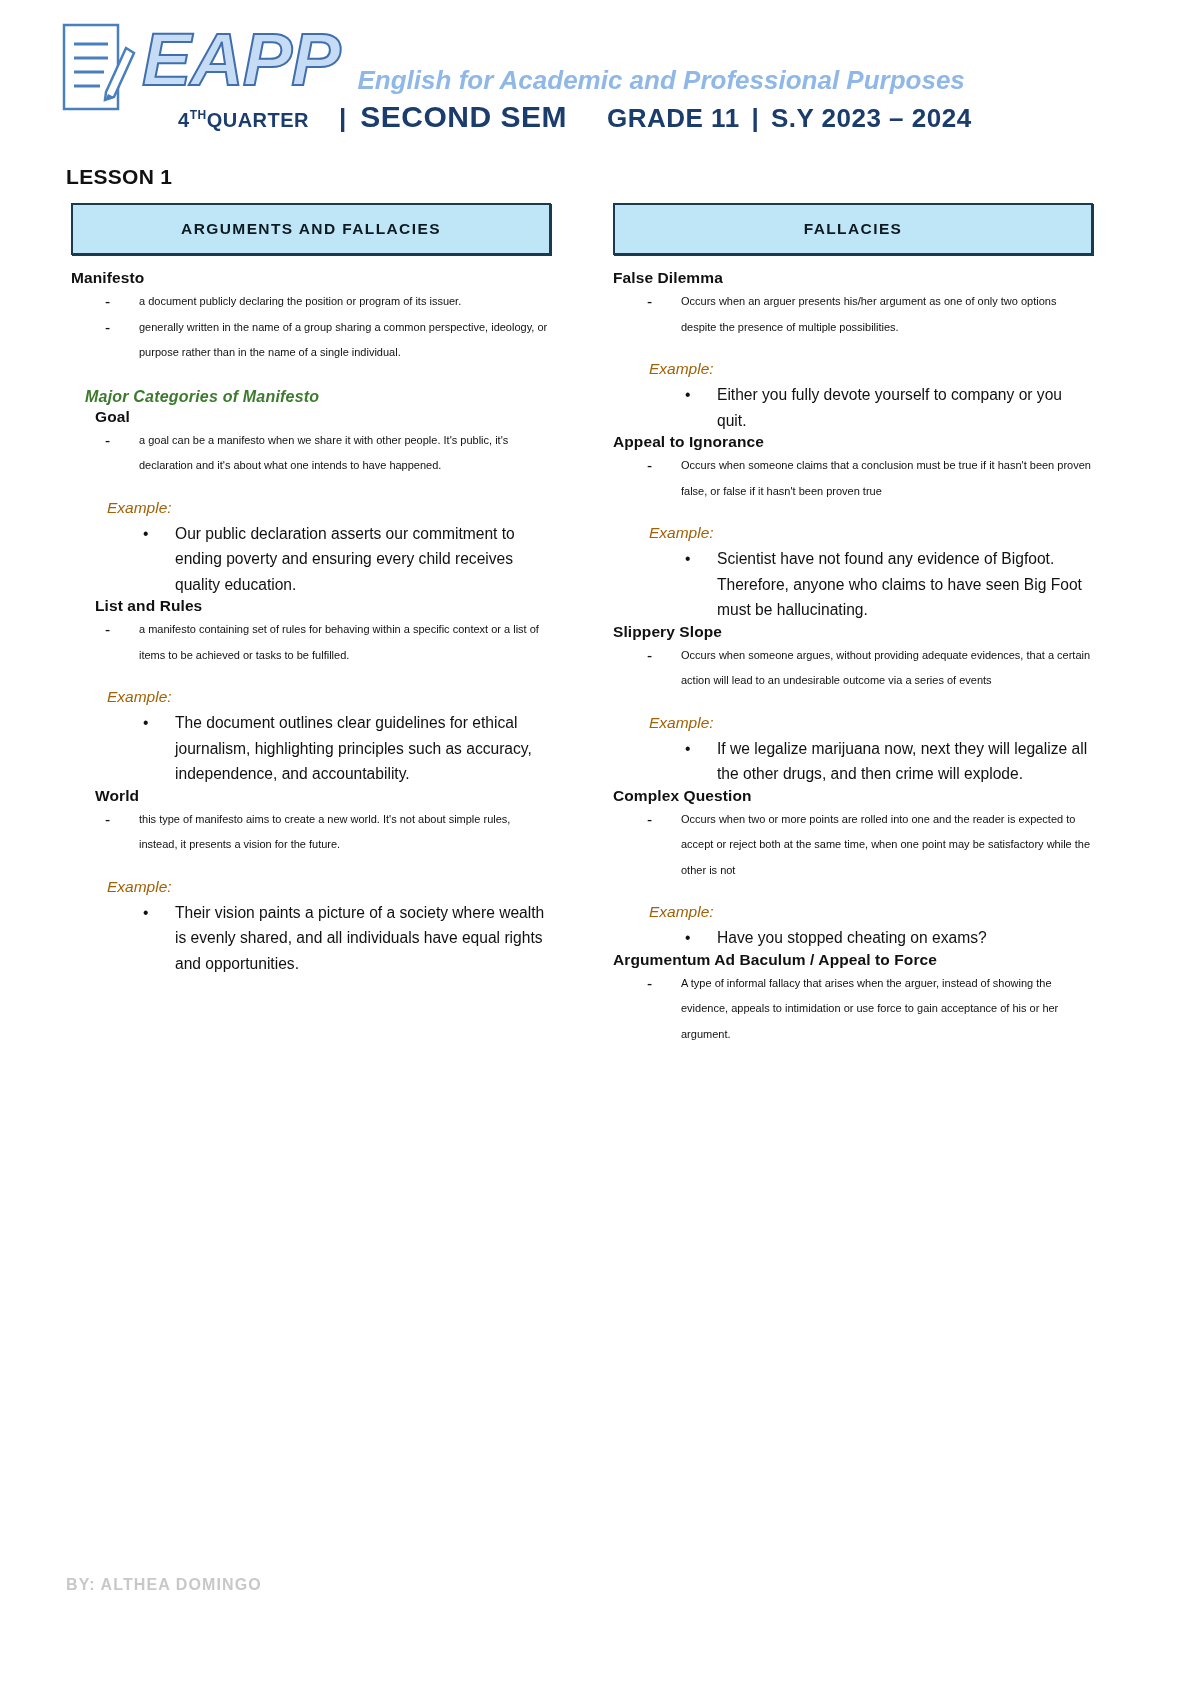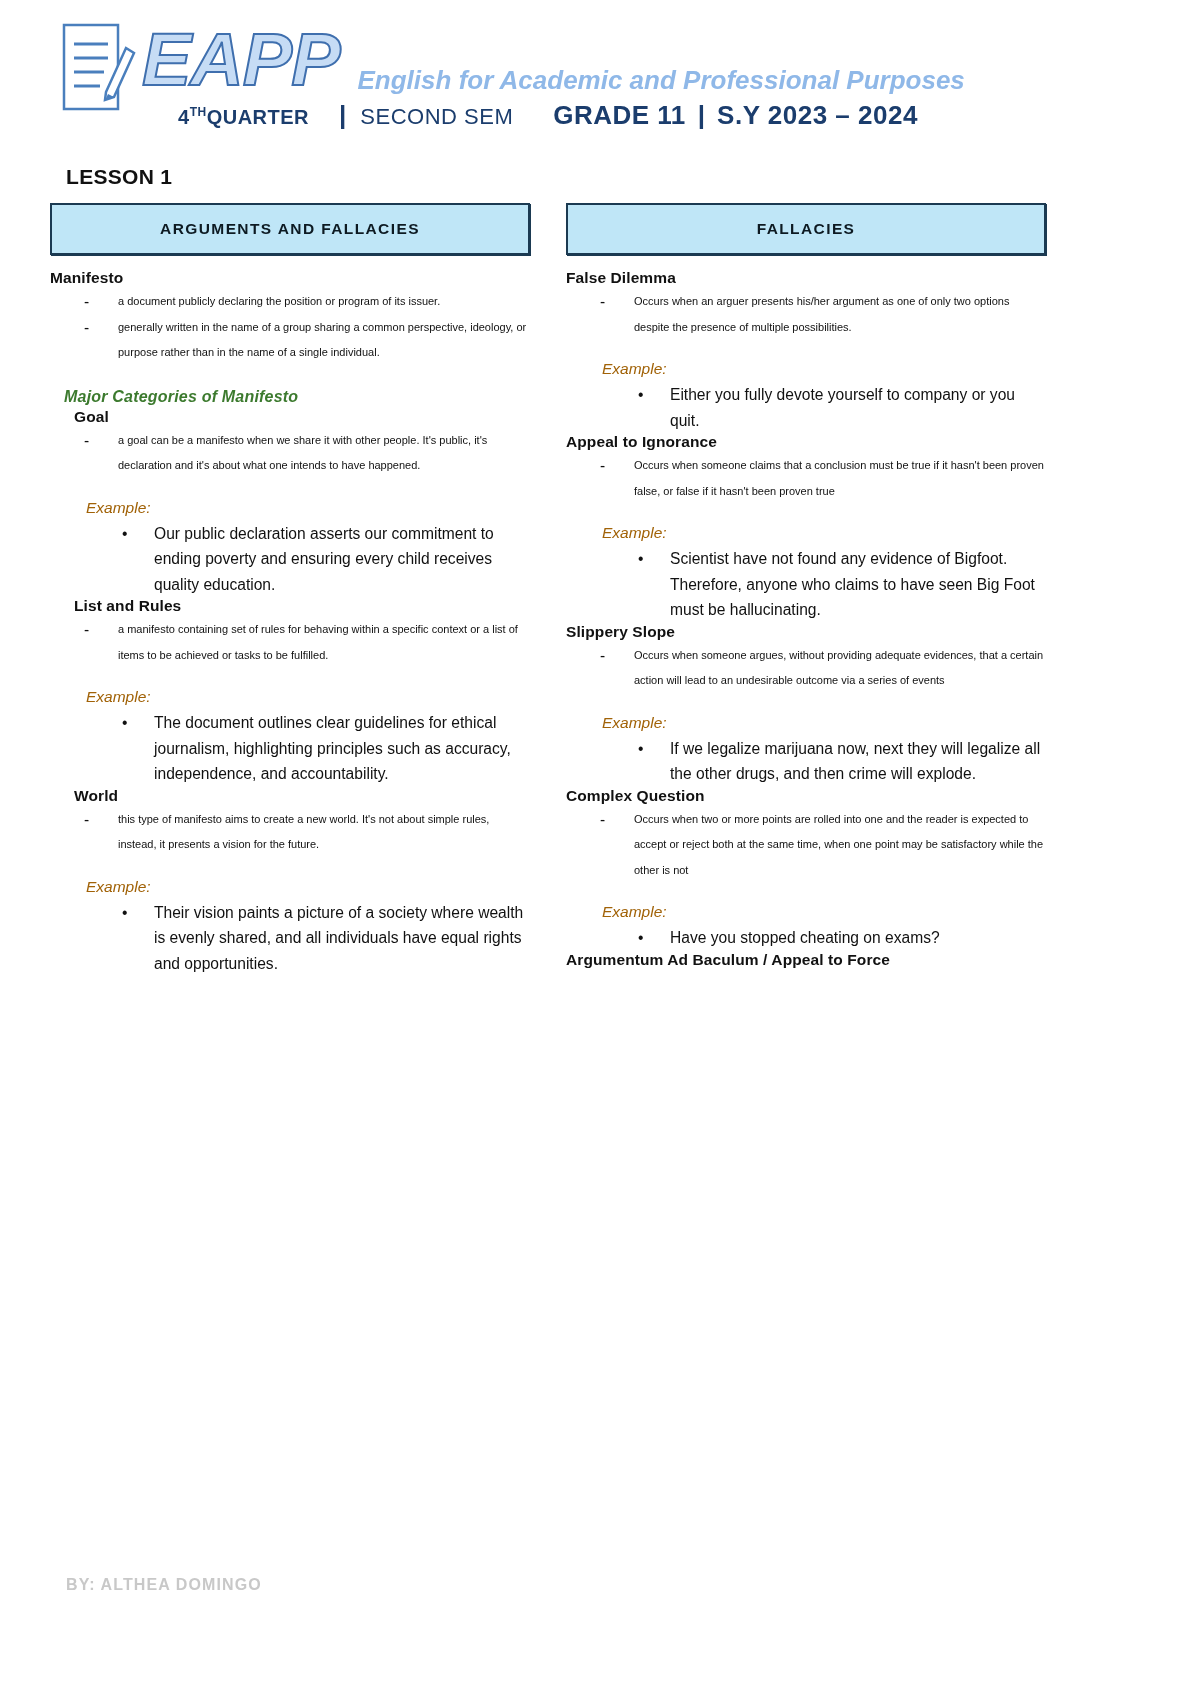--- a/index.html
+++ b/index.html
@@ -42,36 +42,36 @@
   }
   .header-meta{
     display:flex;align-items:baseline;
     margin-left:118px;margin-top:-14px;
     color:#1b3d6d;
     white-space:nowrap;
   }
   .meta-quarter{font-size:20px;font-weight:bold;letter-spacing:.5px;}
   .meta-quarter sup{font-size:12px;}
   .meta-sep{font-size:26px;font-weight:bold;color:#1b3d6d;margin:0 14px 0 30px;}
-  .meta-sem{font-size:22px;font-weight:normal;letter-spacing:.5px;}
+  .meta-sem{font-size:30px;font-weight:bold;letter-spacing:.5px;}
   .meta-grade{font-size:26px;font-weight:bold;margin-left:40px;letter-spacing:.5px;}
   .meta-sep2{font-size:26px;font-weight:bold;margin:0 12px;}
   .meta-sy{font-size:26px;font-weight:bold;letter-spacing:.5px;}
 
   
   .lesson-title{
     position:absolute;left:66px;top:165px;
     font-size:21px;font-weight:bold;letter-spacing:.3px;color:#111;
   }
 
   
   .columns{
     position:absolute;top:203px;left:0;right:0;
-    display:flex;gap:36px;
-    padding:0 50px;box-sizing:border-box;
+    display:flex;gap:62px;
+    padding:0 71px;box-sizing:border-box;
   }
   .col{width:480px;flex:0 0 480px;}
 
   .banner{
     border:2px solid #1b3a52;
     background:#bfe6f7;
     height:48px;
     display:flex;align-items:center;justify-content:center;
     box-shadow:1px 1px 0 #1b3a52;
   }
@@ -245,19 +245,22 @@
       <h3 class="term blk">Complex Question</h3>
       <ul class="dash">
         <li>Occurs when two or more points are rolled into one and the reader is expected to accept or reject both at the same time, when one point may be satisfactory while the other is not</li>
       </ul>
       <div class="example-label">Example:</div>
       <ul class="dot">
         <li>Have you stopped cheating on exams?</li>
       </ul>
 
       <h3 class="term blk">Argumentum Ad Baculum / Appeal to Force</h3>
+      <ul class="dash">
+        <li>A type of informal fallacy that arises when the arguer, instead of showing the evidence, appeals to intimidation or use force to gain acceptance of his or her argument.</li>
+      </ul>
 
     </div>
   </div>
 
 </div>
 
 <div class="footer">BY: ALTHEA DOMINGO</div>
 
 </body></html>

